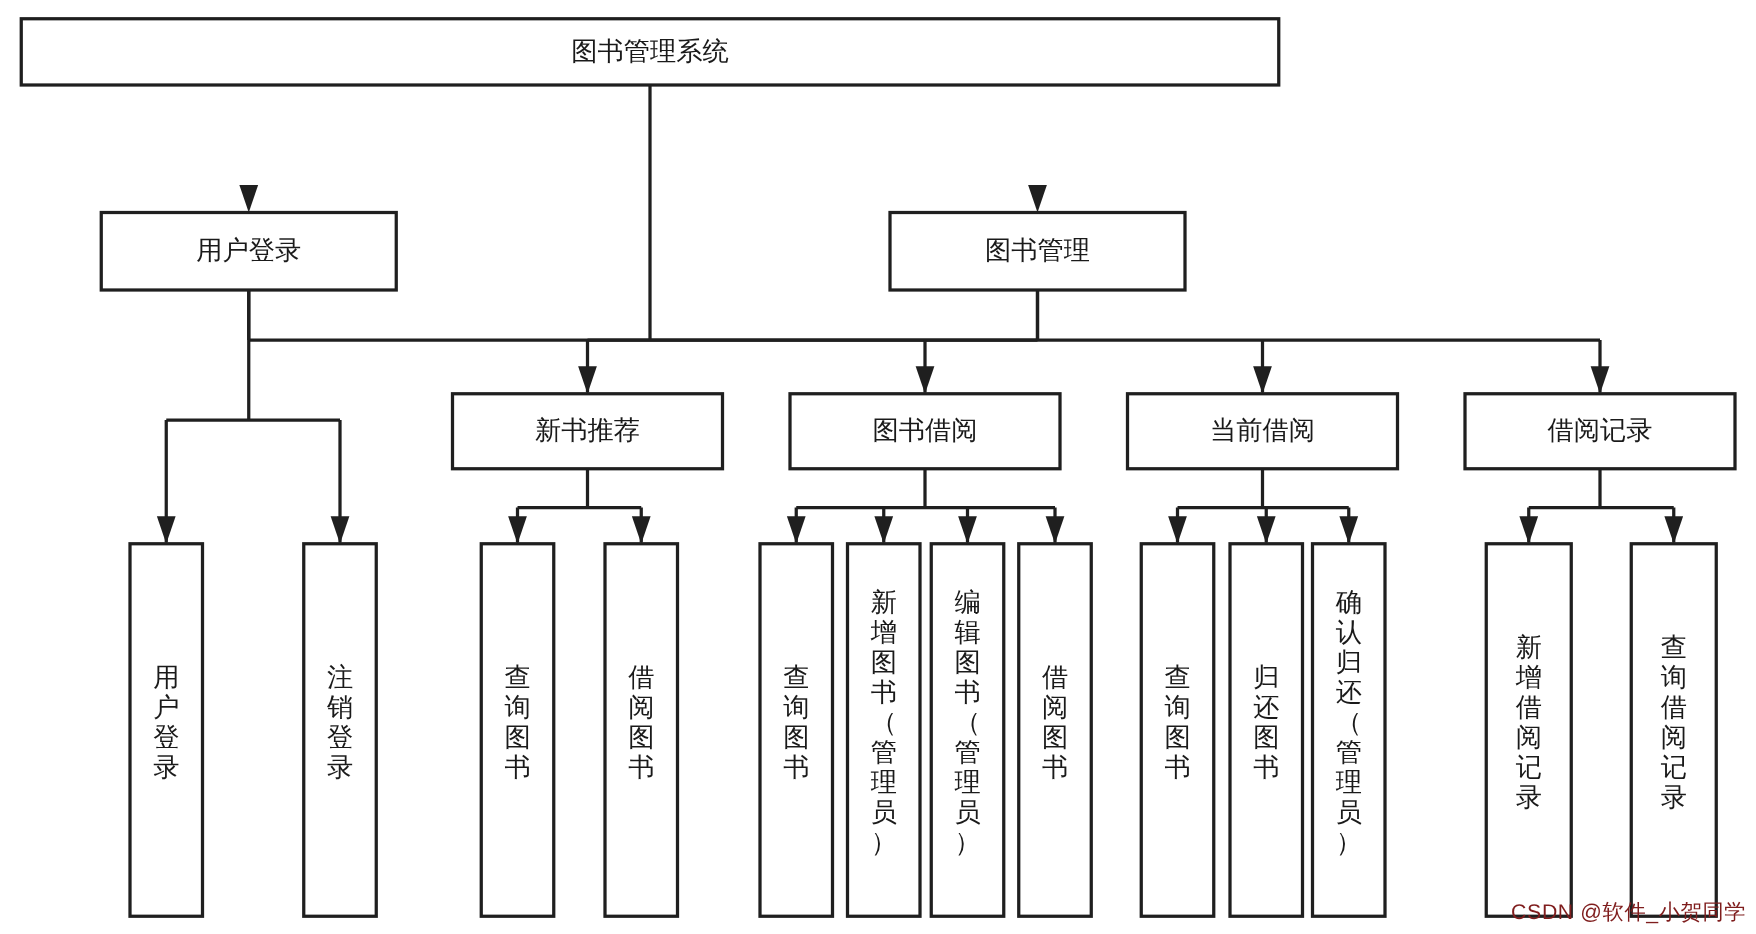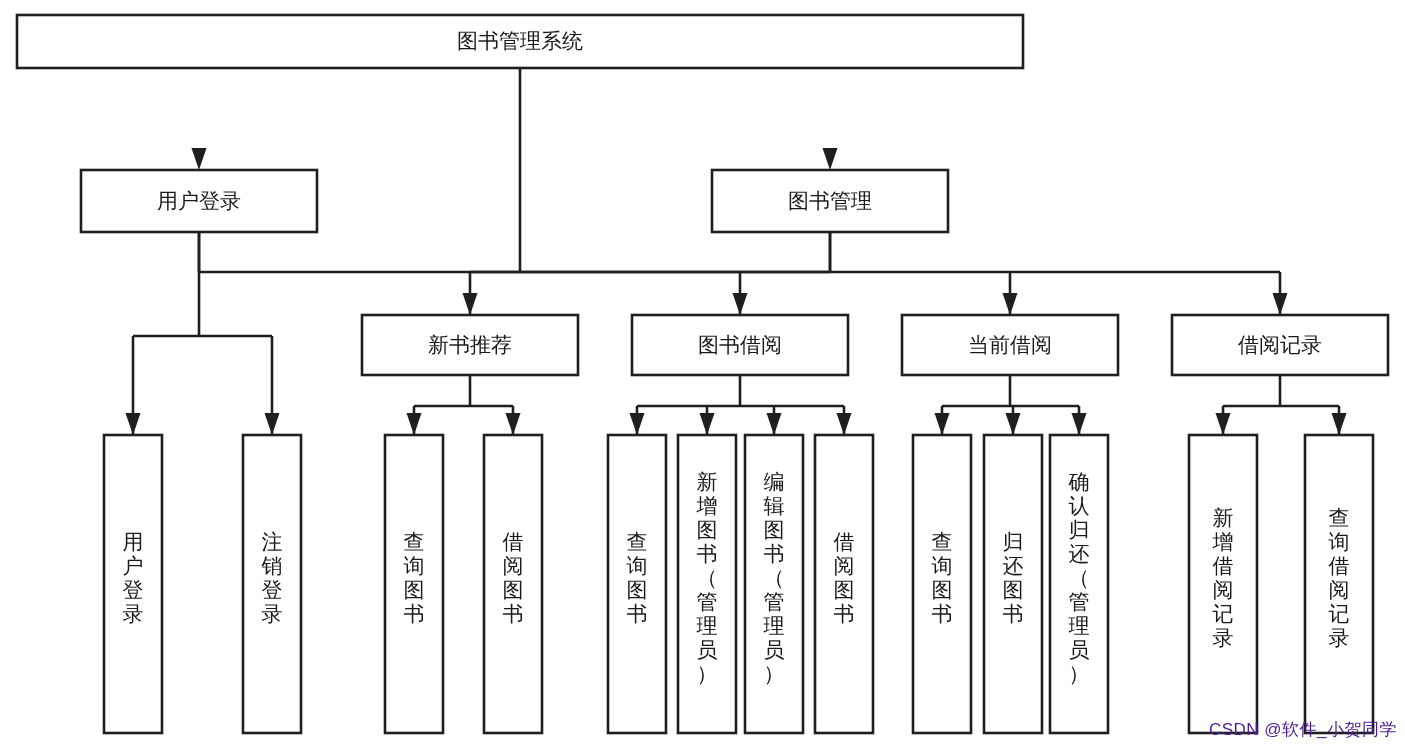--- a/index.html
+++ b/index.html
@@ -55,21 +55,21 @@
     font-size: 21px;
     fill: #1a1a1a;
     text-anchor: middle;
   }
   .watermark {
     position: absolute;
     right: 8px;
     bottom: 6px;
     font-family: "Liberation Sans", "DejaVu Sans", sans-serif;
     font-size: 17px;
-    color: #4c1d95;
+    color: #7f1d1d;
     letter-spacing: 0.5px;
     white-space: nowrap;
     user-select: none;
   }
 </style>
 </head>
 <body>
 
 <div id="diagram-root">
   <svg id="tree-svg" viewBox="0 0 1405 747" xmlns="http://www.w3.org/2000/svg">

